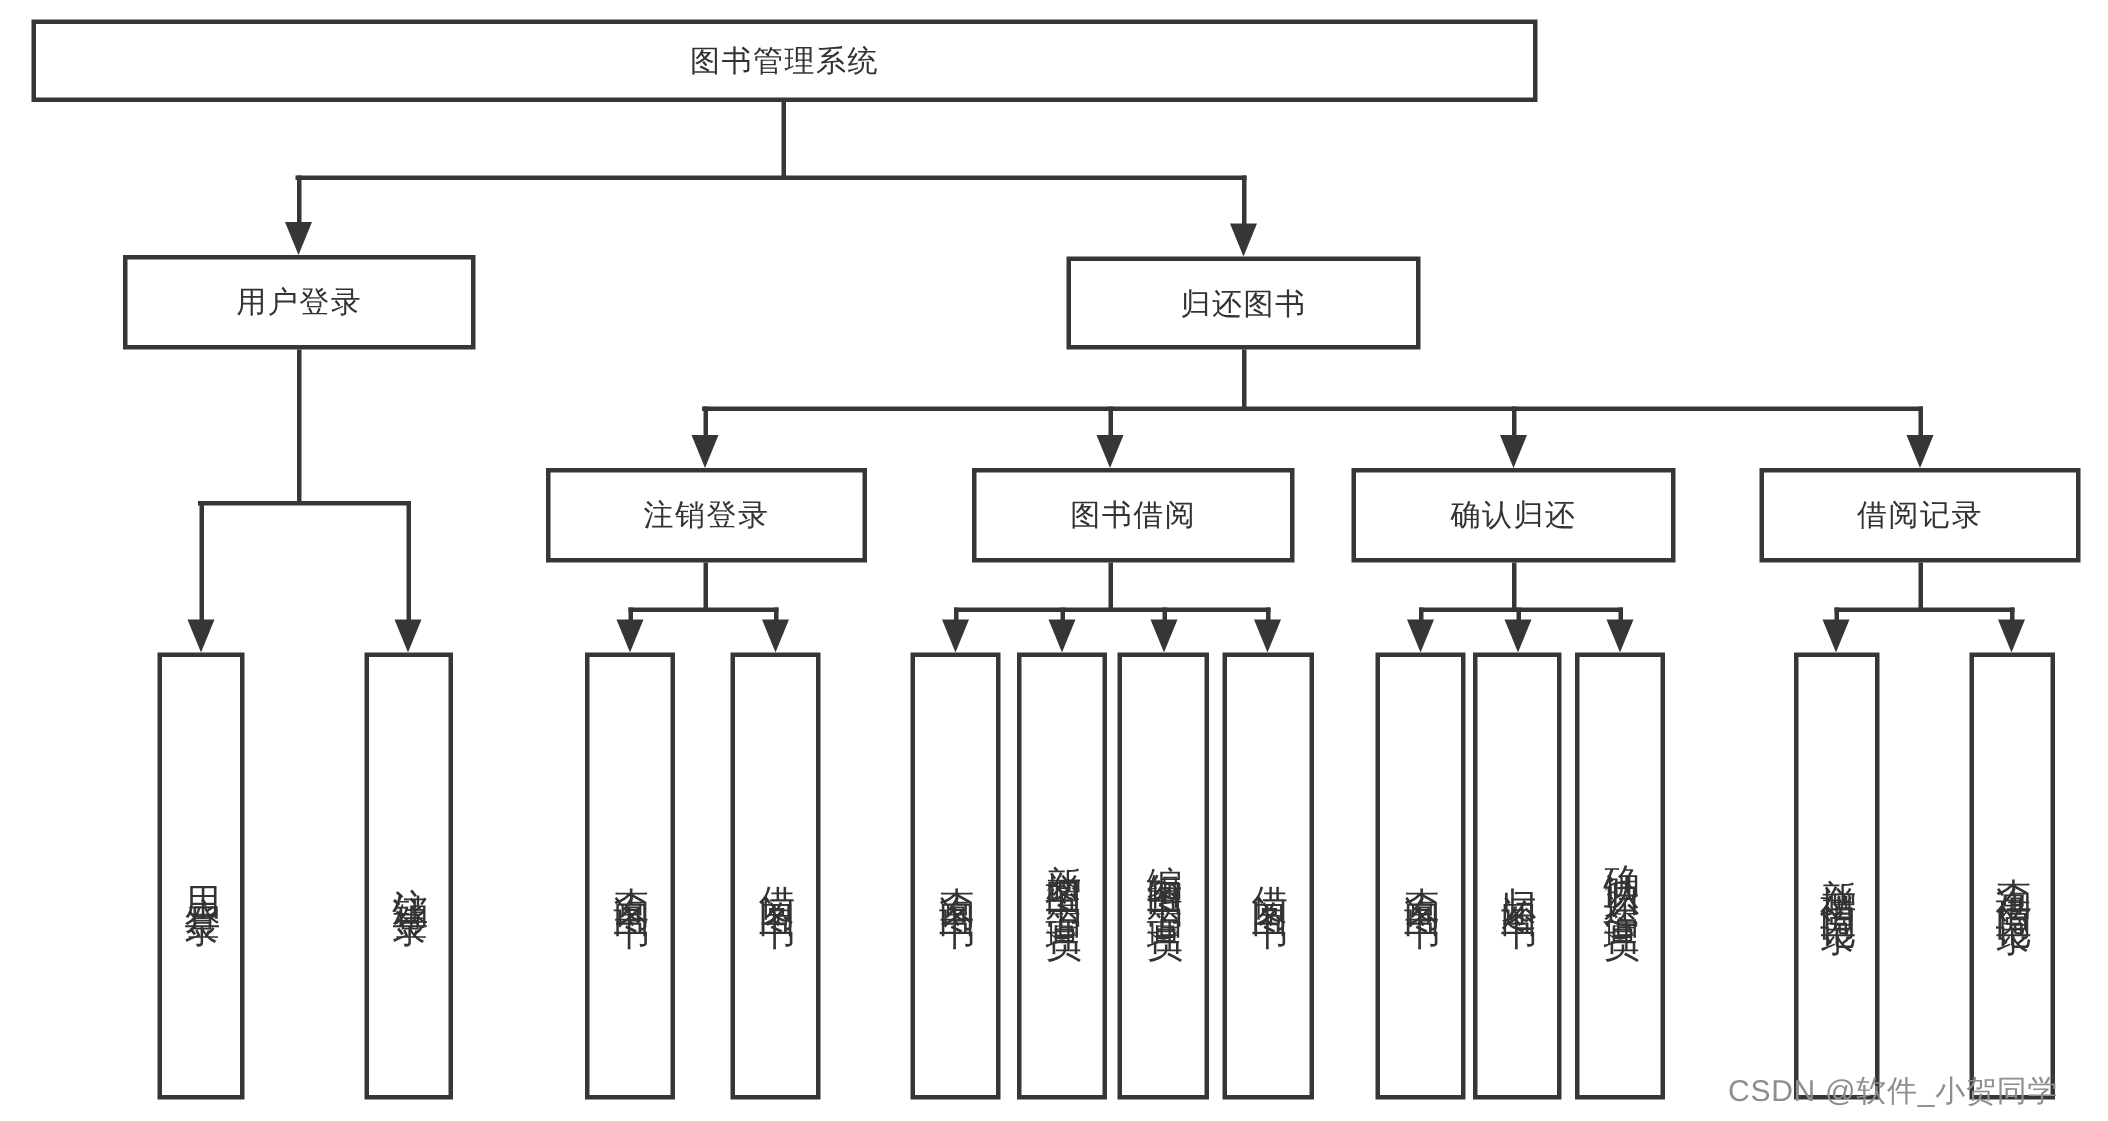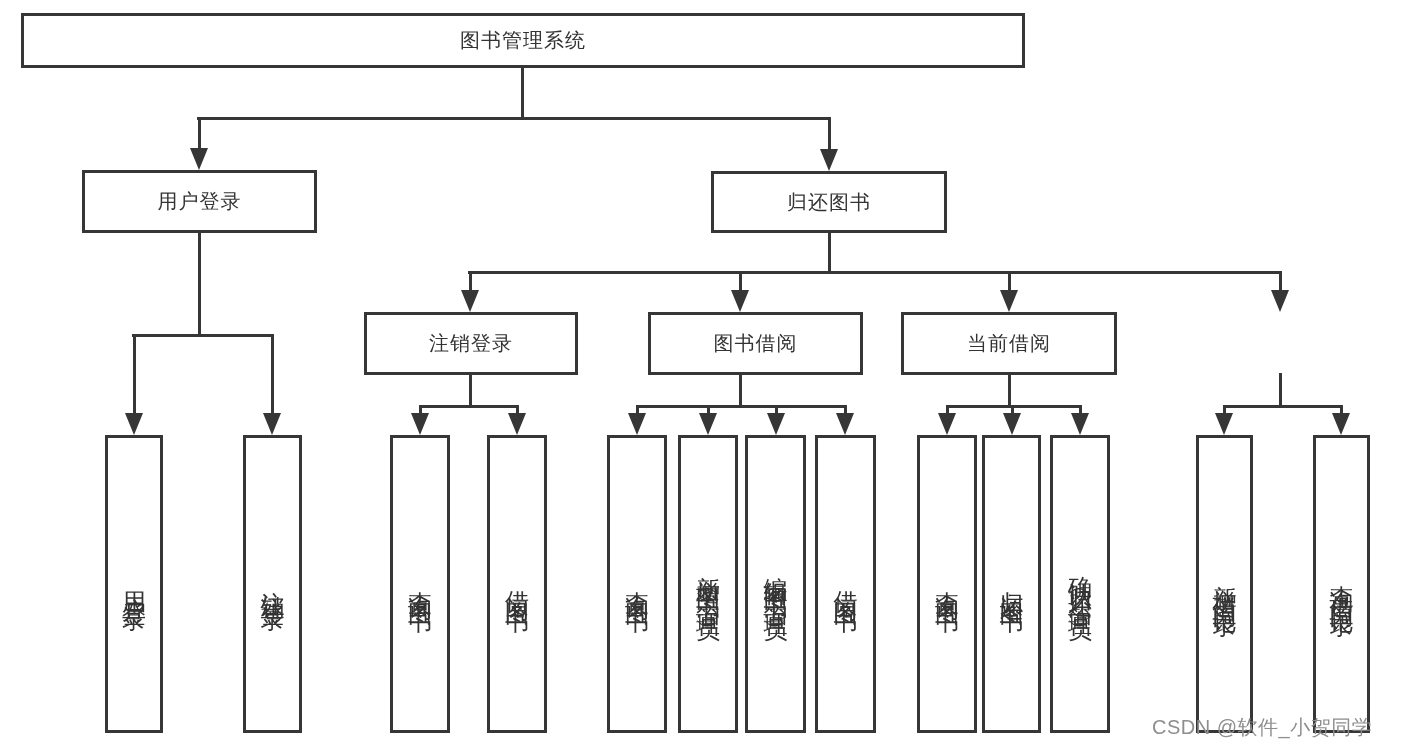--- a/index.html
+++ b/index.html
@@ -105,21 +105,24 @@
     <span>归还图书</span>
   </div>
 
   <div class="hbox" style="left:364px;top:312px;width:214px;height:63px;">
     <span>注销登录</span>
   </div>
   <div class="hbox" style="left:632px;top:312px;width:215px;height:63px;margin-left:16px;">
     <span>图书借阅</span>
   </div>
   <div class="hbox" style="left:901px;top:312px;width:216px;height:63px;">
-    <span>当前借阅</span>
+    <span>确认归还</span>
+  </div>
+  <div class="hbox" style="left:1173px;top:312px;width:214px;height:63px;">
+    <span>借阅记录</span>
   </div>
 
   <div class="vbox" style="left:105px;width:58px;">
     <span>用户登录</span>
   </div>
   <div class="vbox" style="left:243px;width:59px;">
     <span>注销登录</span>
   </div>
 
   <div class="vbox" style="left:390px;width:60px;">

